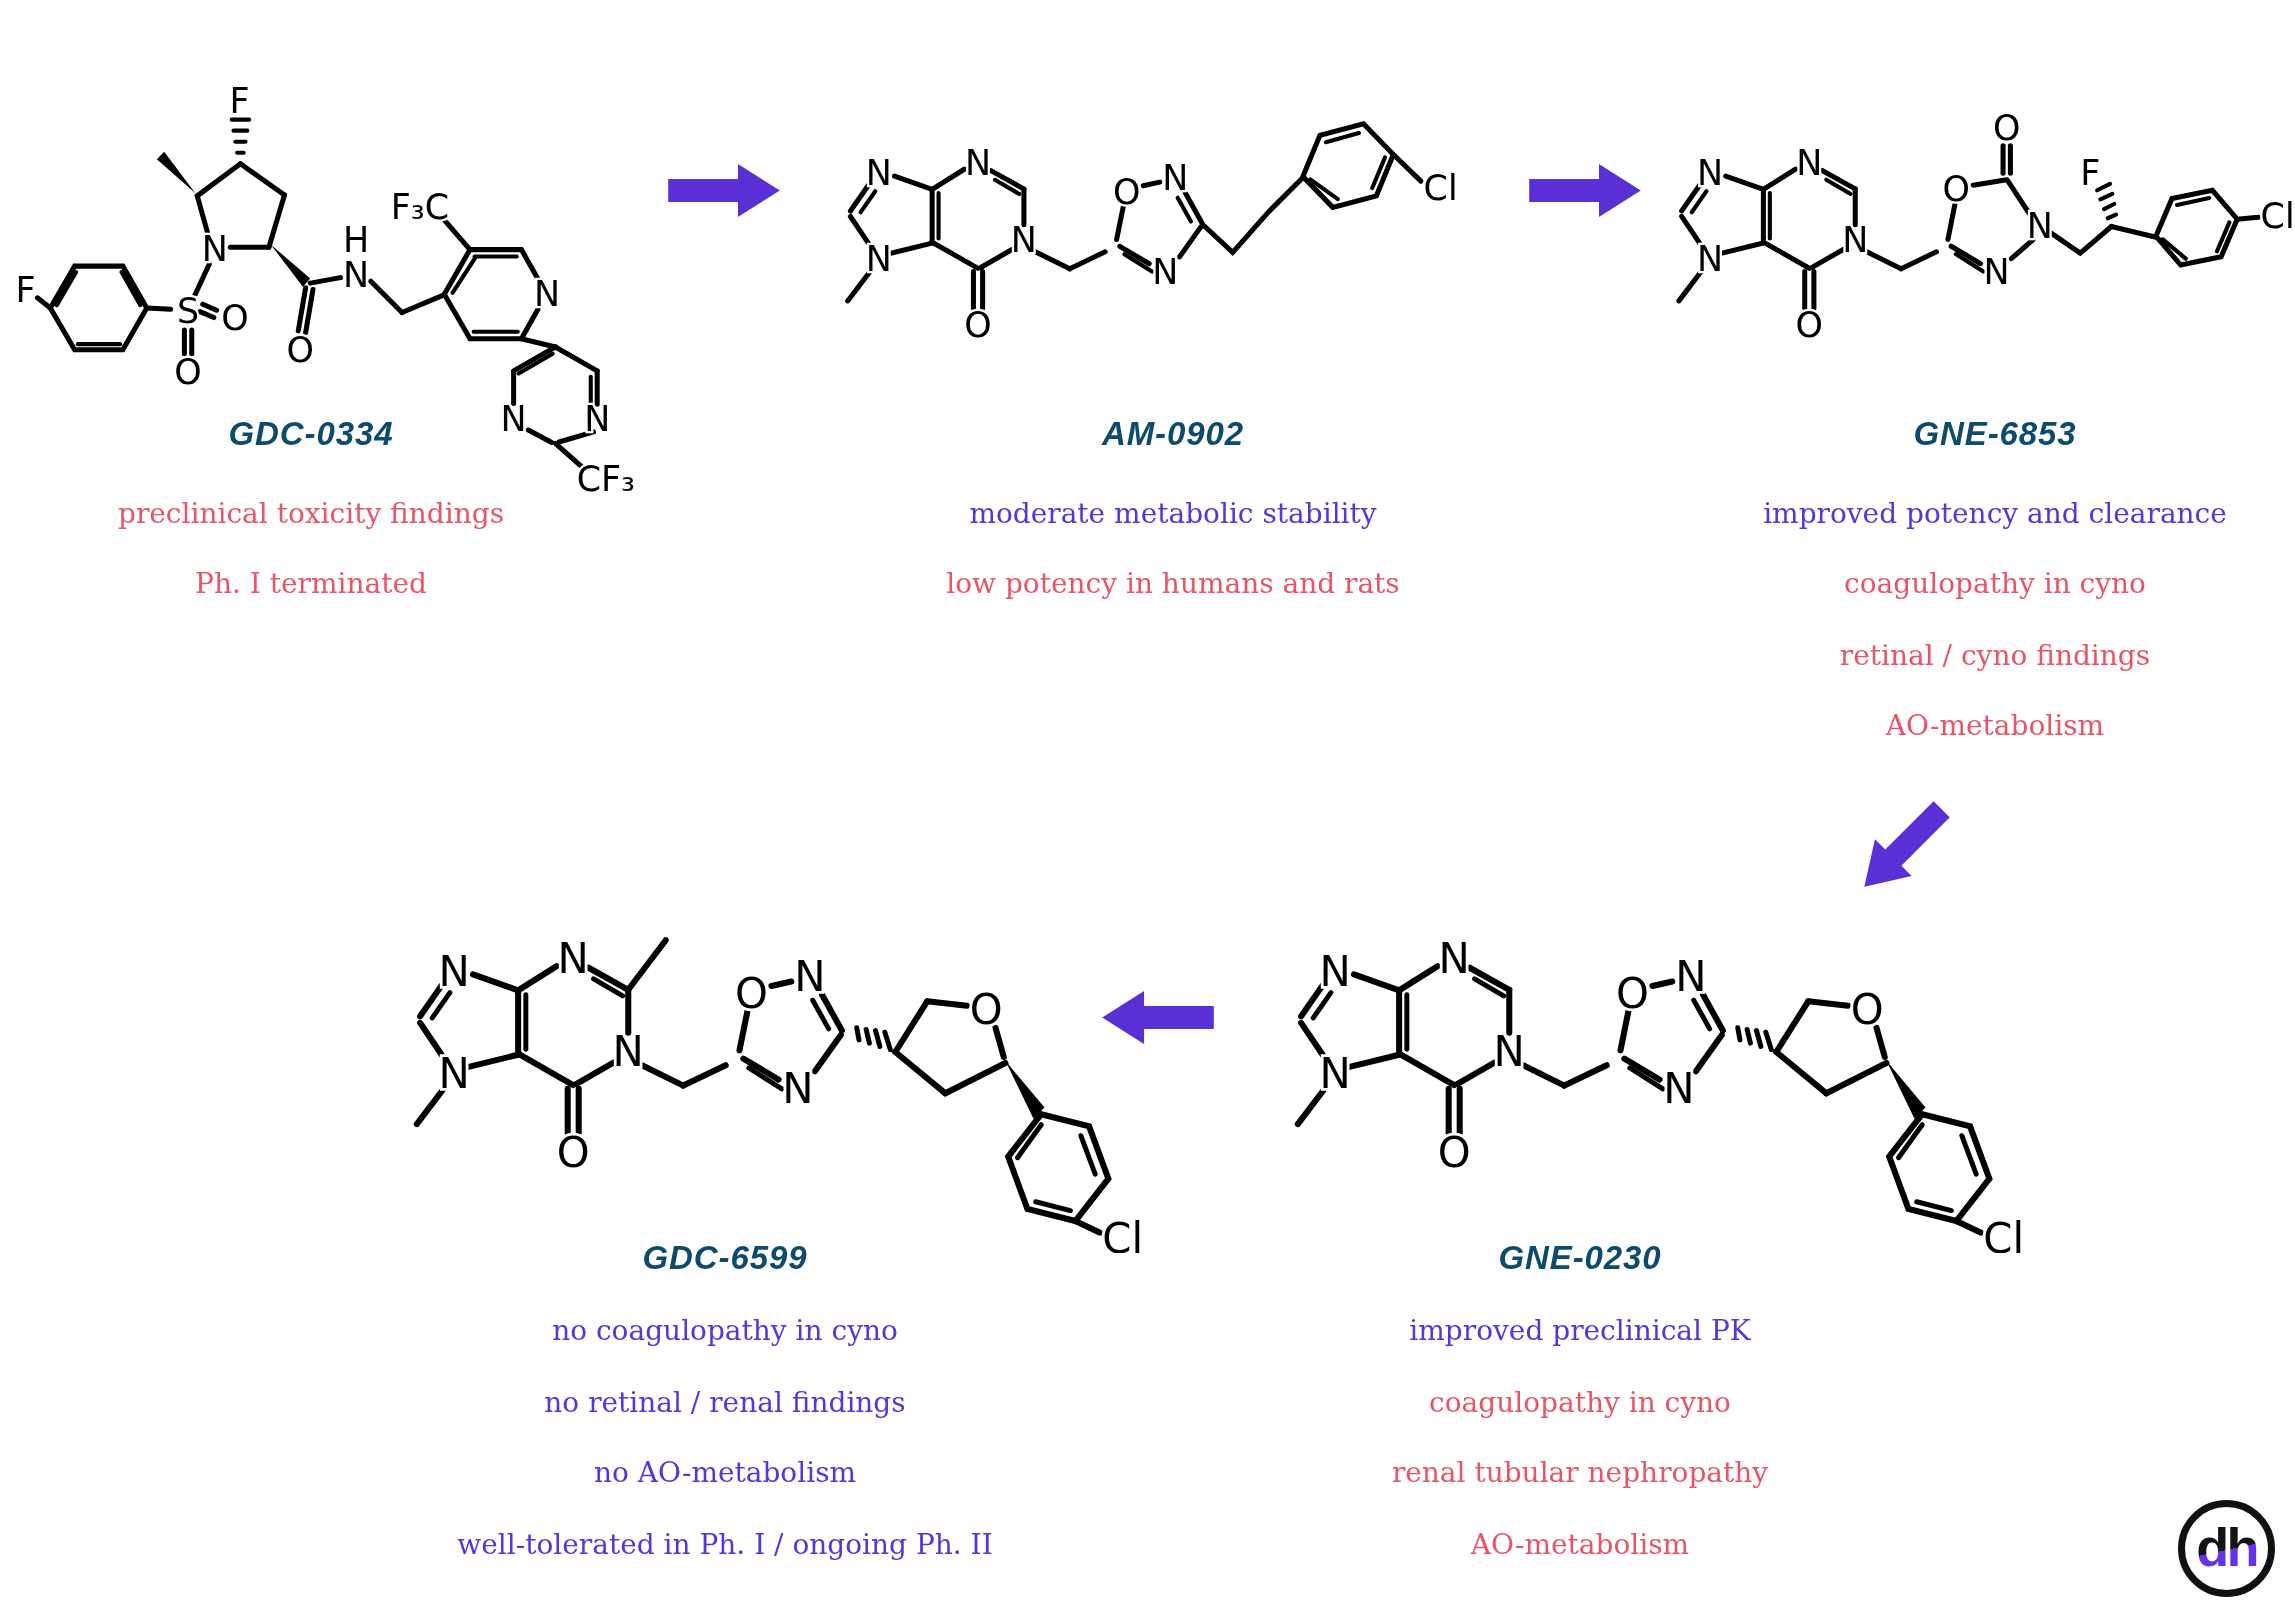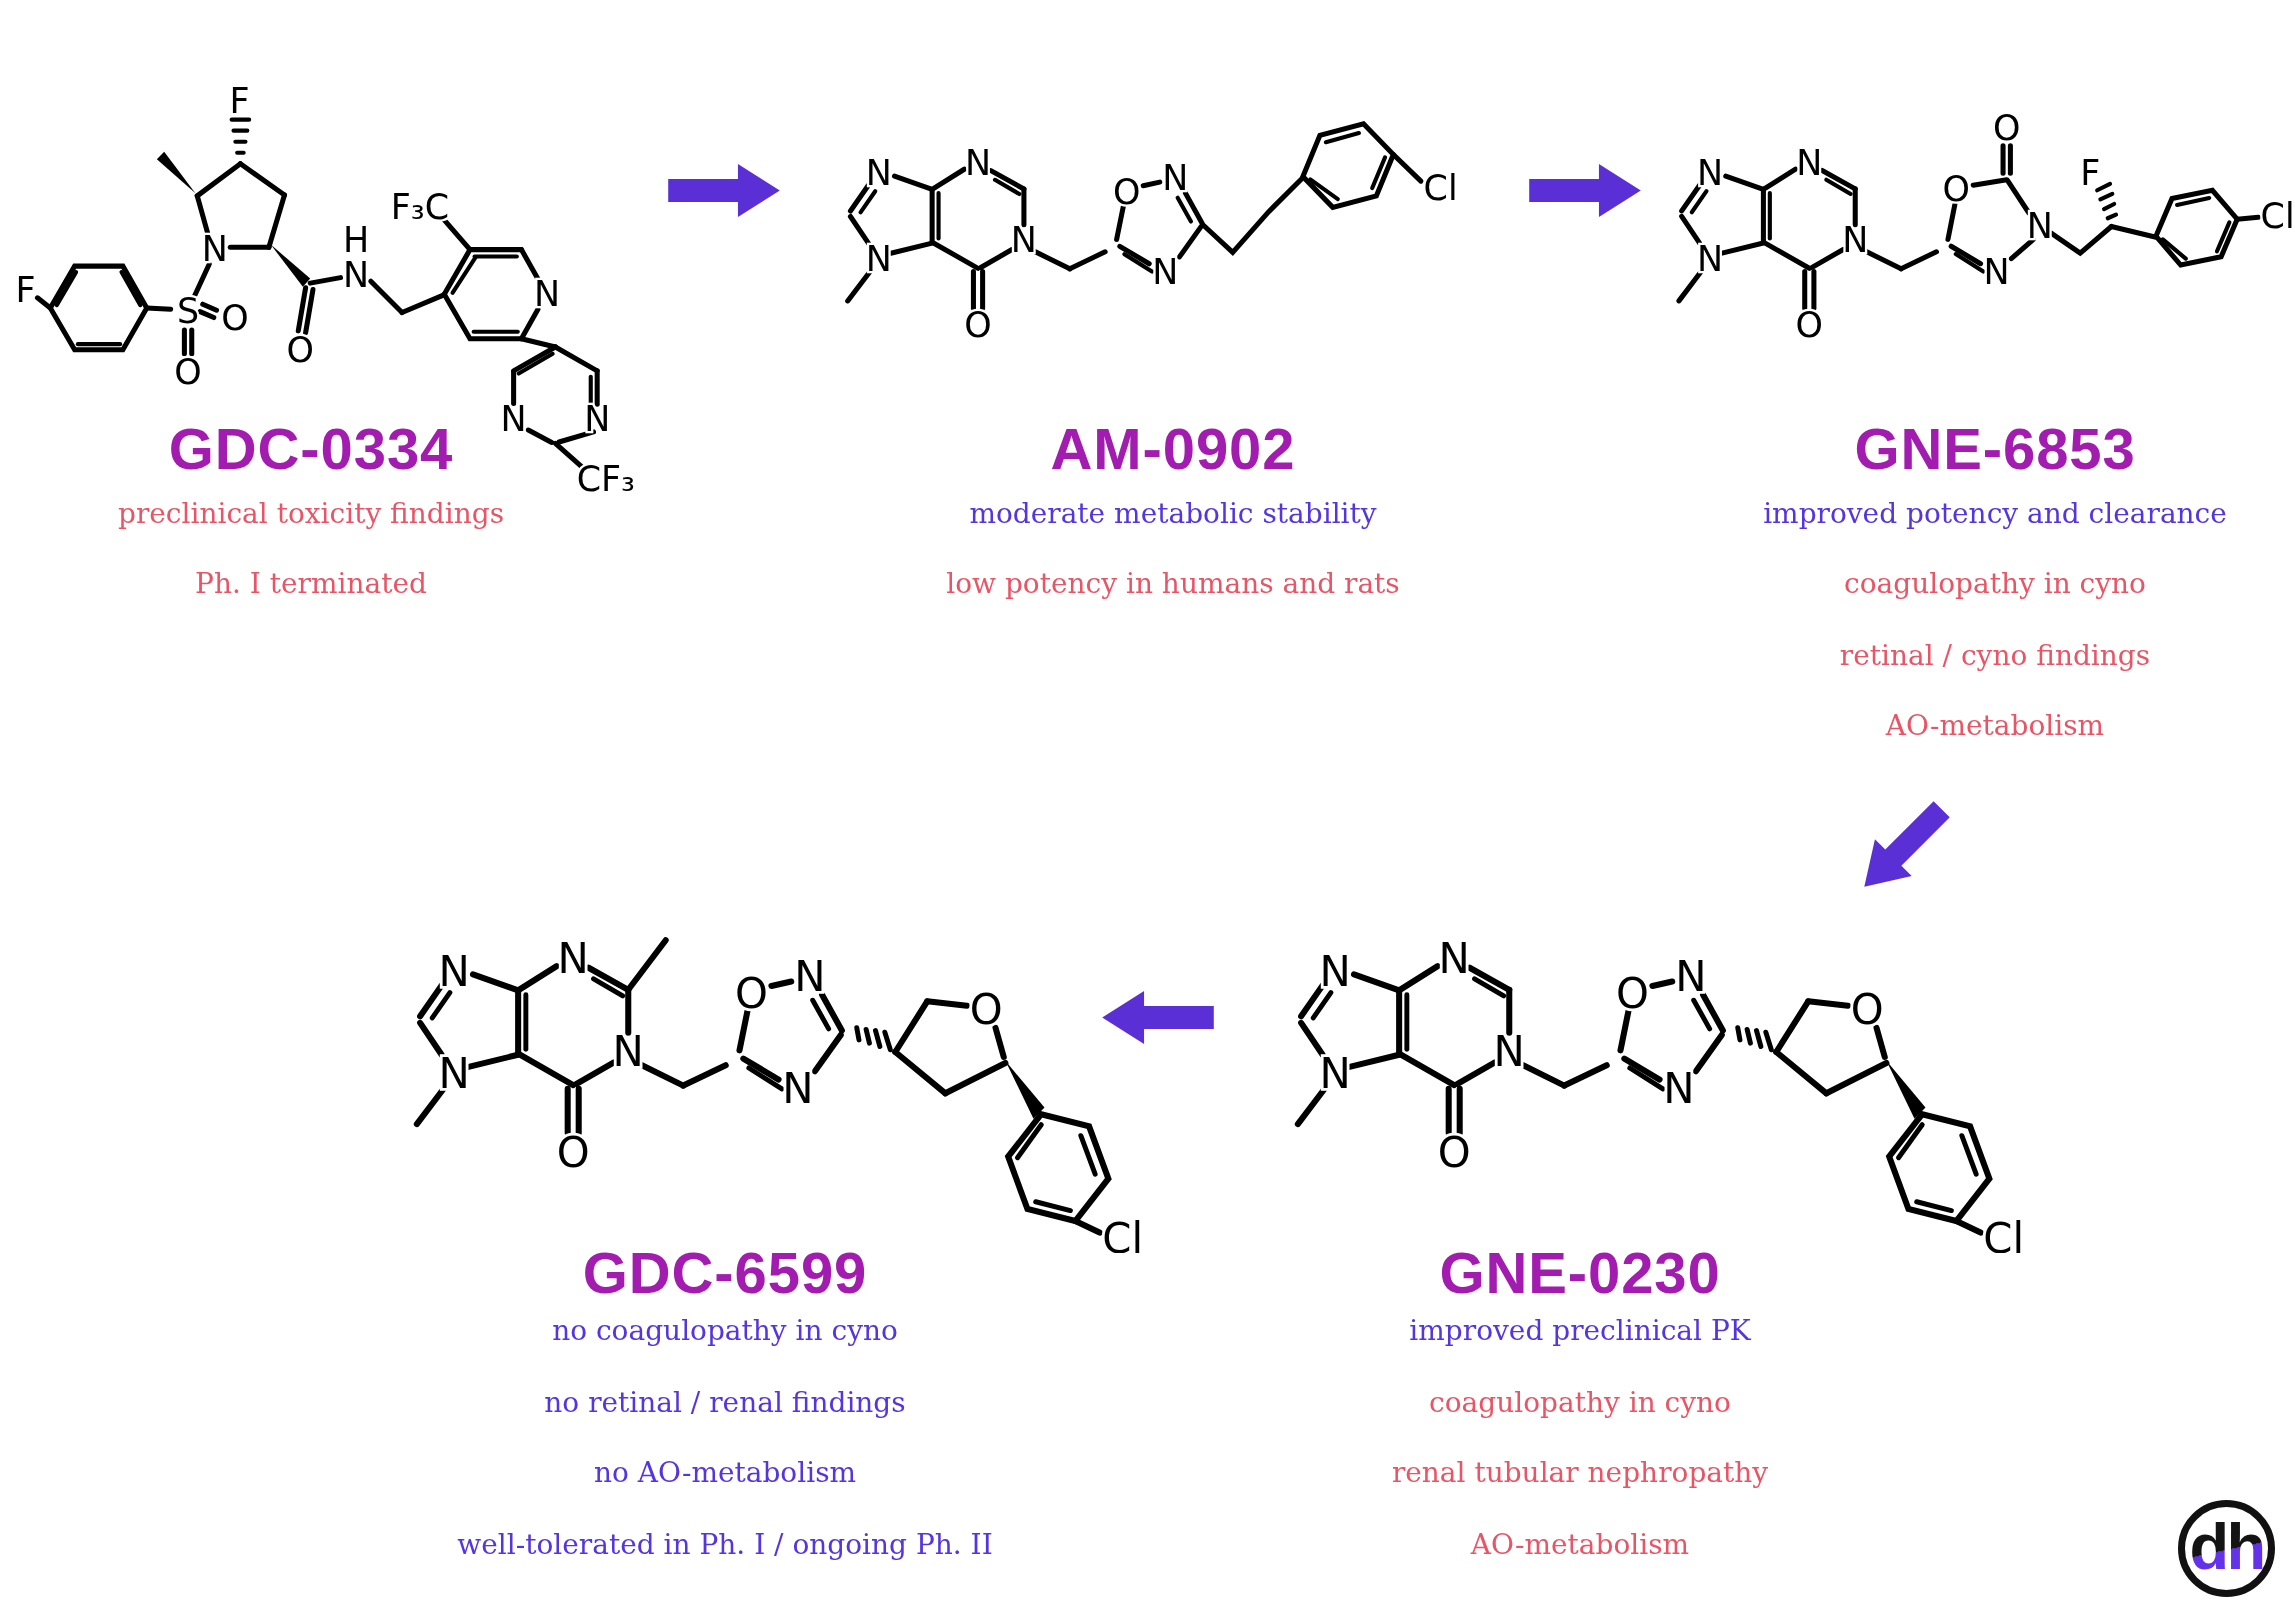--- a/index.html
+++ b/index.html
@@ -1,36 +1,36 @@
 <!DOCTYPE html>
 <html style="font-size:7.3px"><head>
 <meta charset="utf-8">
 <style>
   html,body{margin:0;padding:0;background:#ffffff;}
   body{width:2314px;height:1605px;position:relative;overflow:hidden;
        font-family:"Liberation Sans",sans-serif;}
   .compound-name{position:absolute;transform:translateX(-50%);
-    font-family:"Liberation Sans",sans-serif;font-weight:800;font-size:58px;
-    letter-spacing:0.9px;color:#a21caf;white-space:nowrap;}
+    font-family:"Liberation Sans",sans-serif;font-weight:800;font-size:33px;
+    letter-spacing:0.9px;color:#0c4a6e;white-space:nowrap;font-style:italic;}
   .annotation{position:absolute;transform:translateX(-50%);
     font-family:"DejaVu Serif","Liberation Serif",serif;font-size:28px;
     white-space:nowrap;line-height:46px;}
   .structure{position:absolute;}
   .bond{stroke:#000;stroke-width:11;stroke-linecap:round;fill:none;}
   .bondthin{stroke:#000;stroke-width:9;stroke-linecap:round;fill:none;}
   .wedge{fill:#000;stroke:none;}
   text.atom{font-family:"DejaVu Sans",sans-serif;font-size:76px;fill:#000;
     text-anchor:middle;dominant-baseline:central;paint-order:stroke;
     stroke:#fff;stroke-width:10px;}
   .arrow{position:absolute;}
   .logo-circle{position:absolute;left:2178px;top:1500px;width:97px;height:97px;
     border:7.8px solid #111;border-radius:50%;box-sizing:border-box;
     display:flex;align-items:center;justify-content:center;background:#fff;}
   .logo-text{font-family:"Liberation Sans",sans-serif;font-weight:800;
-    font-size:65px;letter-spacing:-2.8px;line-height:1;
+    font-size:54px;letter-spacing:-2.8px;line-height:1;
     background:linear-gradient(168deg,#141414 54%,#6432e8 54%);
     -webkit-background-clip:text;background-clip:text;color:transparent;
     transform:translateY(-1.8px);text-align:center;}
 </style>
 </head>
 <body>
 
 <svg width="0" height="0" style="position:absolute">
   <defs>
 

